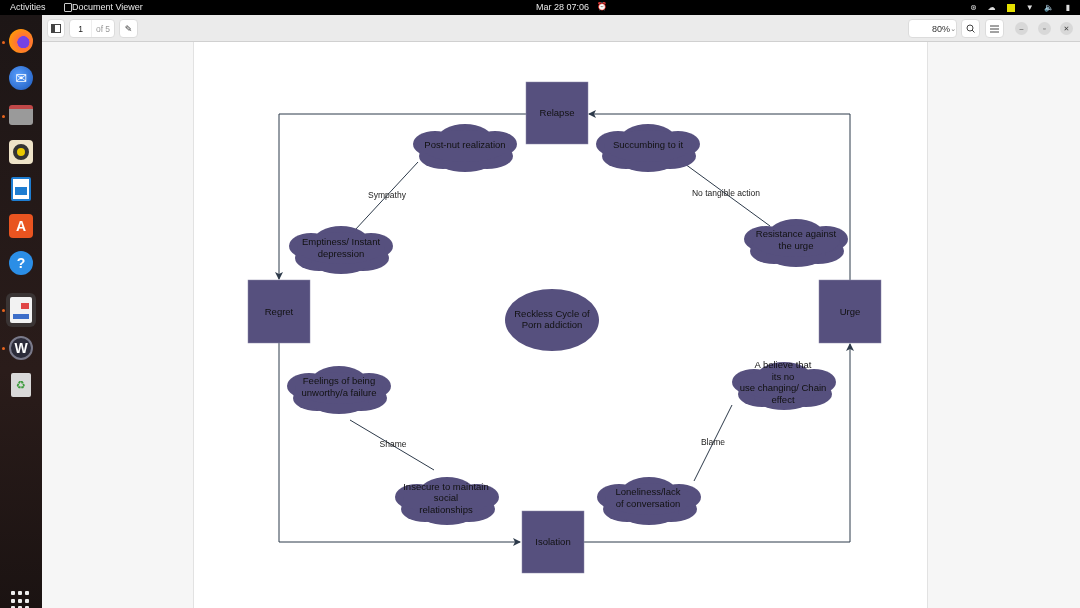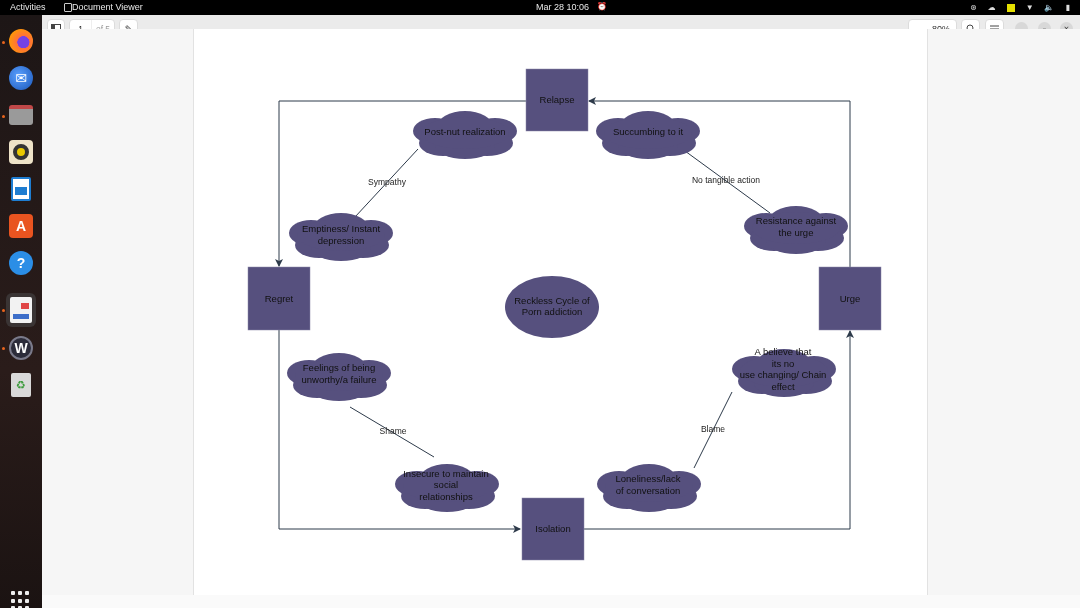--- a/index.html
+++ b/index.html
@@ -24,35 +24,35 @@
 
   .window { position: absolute; left: 42px; top: 15px; width: 1038px; height: 593px; background: #fafafa; }
   .header { position: absolute; left: 0; top: 0; width: 1038px; height: 27px; background: #ebebeb; border-bottom: 1px solid #d0d0d0; }
   .hbtn { position: absolute; top: 4px; height: 19px; background: #fff; border: 1px solid #dcdcdc; border-radius: 4px; display: flex; align-items: center; justify-content: center; font-size: 9px; color: #333; }
   .pagebox { position: absolute; left: 27px; top: 4px; width: 46px; height: 19px; background: #fff; border: 1px solid #dcdcdc; border-radius: 4px; display: flex; font-size: 8.5px; }
   .pagebox .cur { width: 22px; display: flex; align-items: center; justify-content: center; color: #222; border-right: 1px solid #eee; }
   .pagebox .tot { flex: 1; display: flex; align-items: center; justify-content: center; color: #999; }
   .title { position: absolute; left: 0; width: 1038px; top: 8px; text-align: center; font-size: 9px; font-weight: bold; color: #2e2e2e; }
   .wc { position: absolute; top: 7px; width: 13px; height: 13px; border-radius: 50%; background: #d8d8d8; display: flex; align-items: center; justify-content: center; font-size: 7px; color: #444; }
 
-  .content { position: absolute; left: 0; top: 14px; width: 1038px; height: 566px; background: #f6f6f6; }
+  .content { position: absolute; left: 0; top: 27px; width: 1038px; height: 566px; background: #f6f6f6; }
   .page { position: absolute; left: 151px; top: 0; width: 735px; height: 566px; background: #fff; border-left: 1px solid #e2e2e2; border-right: 1px solid #e2e2e2; }
 
   svg text { font-family: "Liberation Sans", "DejaVu Sans", sans-serif; }
 </style>
 </head>
 <body>
 
 <div class="topbar">
   <span class="activities">Activities</span>
   <span class="app">
     <span class="appicon"></span>
     <span>Document Viewer</span>
   </span>
-  <span class="clock">Mar 28  10:06</span>
+  <span class="clock">Mar 28  07:06</span>
   <span class="bell">⏰</span>
   <div class="tray">
     <span>⊛</span>
     <span>☁</span>
     <span class="yellow"></span>
     <span>▼</span>
     <span>🔈</span>
     <span>▮</span>
   </div>
 </div>

